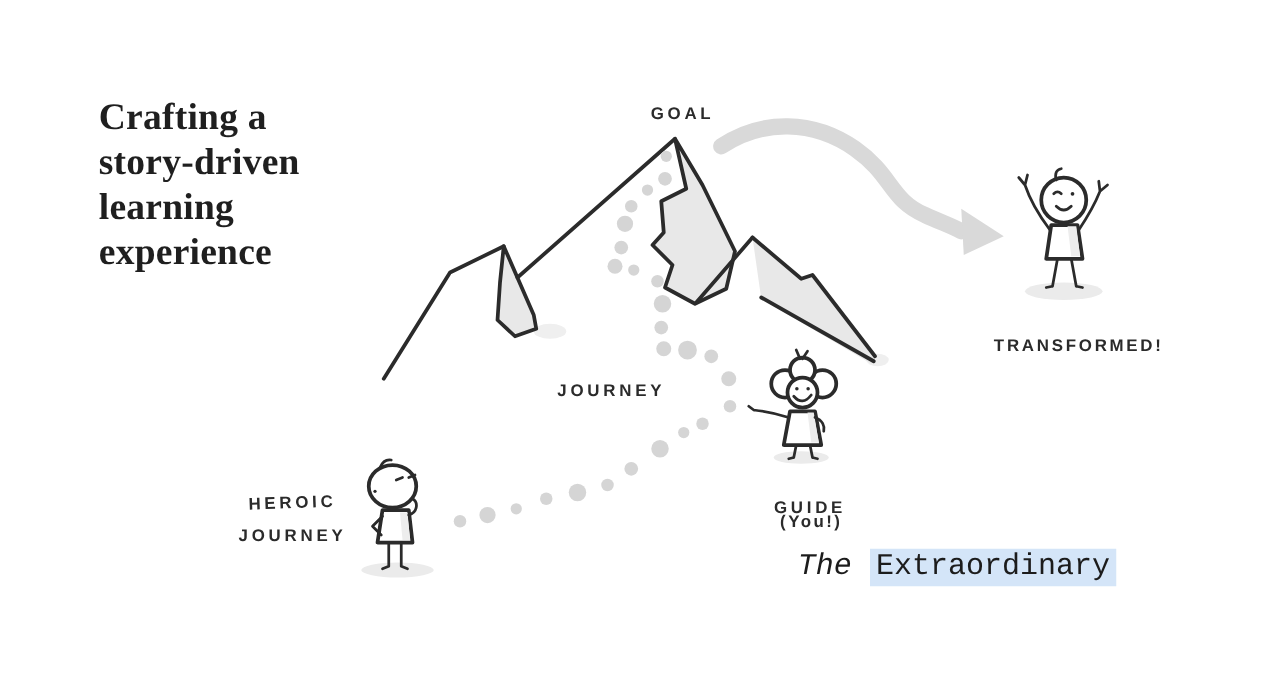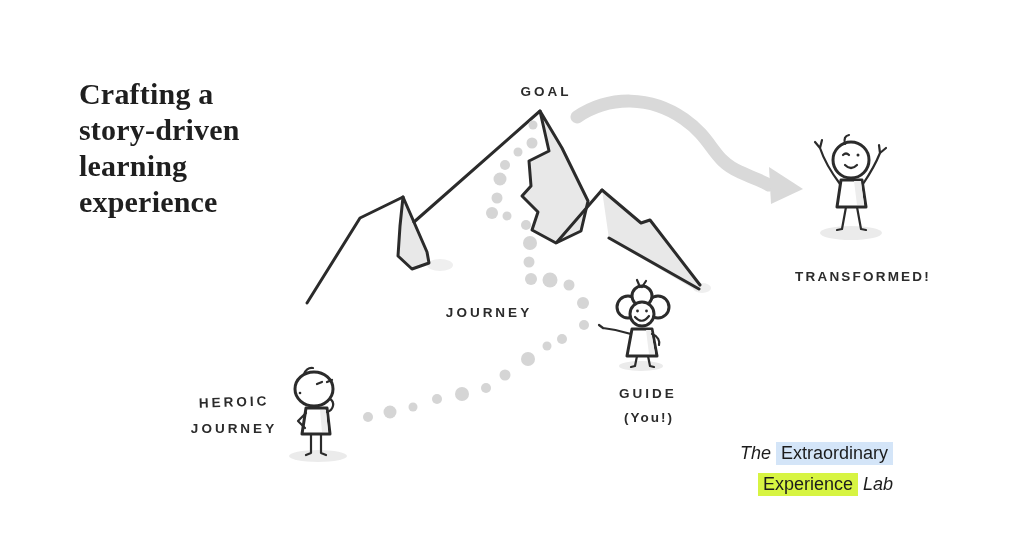--- a/index.html
+++ b/index.html
@@ -85,30 +85,30 @@
     font-weight: 700;
     font-size: 13.5px;
     letter-spacing: 3px;
     color: var(--ink);
     white-space: nowrap;
   }
   .label-goal        { left: 546px; top: 91px; text-align: center;  }
   .label-journey     { left: 477px; top: 312px; margin-left: 12px; }
   .label-learner-1   { left: 234px; top: 402px; transform: translate(-50%,-50%) rotate(-2deg); }
   .label-learner-2   { left: 234px; top: 428px; }
-  .label-guide-1     { left: 648px; top: 393px; }
+  .label-guide-1     { left: 648px; top: 406px; }
   .label-guide-2     { left: 649px; top: 417px; letter-spacing: 2px; text-align: right; }
   .label-transformed { left: 863px; top: 276px; letter-spacing: 2.2px; }
   .logo {
     position: absolute;
     right: 47px;
     top: 438px;
     text-align: right;
-    font-family: Liberation Sans, sans-serif;
-    font-size: 18px;
+    font-family: Liberation Mono, monospace;
+    font-size: 24px;
     line-height: 31px;
     color: #1c1c1c;
     white-space: nowrap;
   }
   .logo-script { font-style: italic; font-weight: 400; }
   .hl { padding: 1px 5px 2px 5px; }
   .hl-blue  { background: var(--highlight-blue); }
   .hl-green { background: var(--highlight-green); }
 </style>
 </head>
@@ -225,19 +225,15 @@
   <div class="hand-label label-learner-2">JOURNEY</div>
   <div class="hand-label label-guide-1">GUIDE</div>
   <div class="hand-label label-guide-2">(You!)</div>
   <div class="hand-label label-transformed">TRANSFORMED!</div>
 
   <div class="logo">
     <div>
       <span class="logo-script">The</span>
       <span class="hl hl-blue">Extraordinary</span>
     </div>
-    <div>
-      <span class="hl hl-green">Experience</span>
-      <span class="logo-script">Lab</span>
-    </div>
   </div>
 
 </div>
 
 </body></html>

